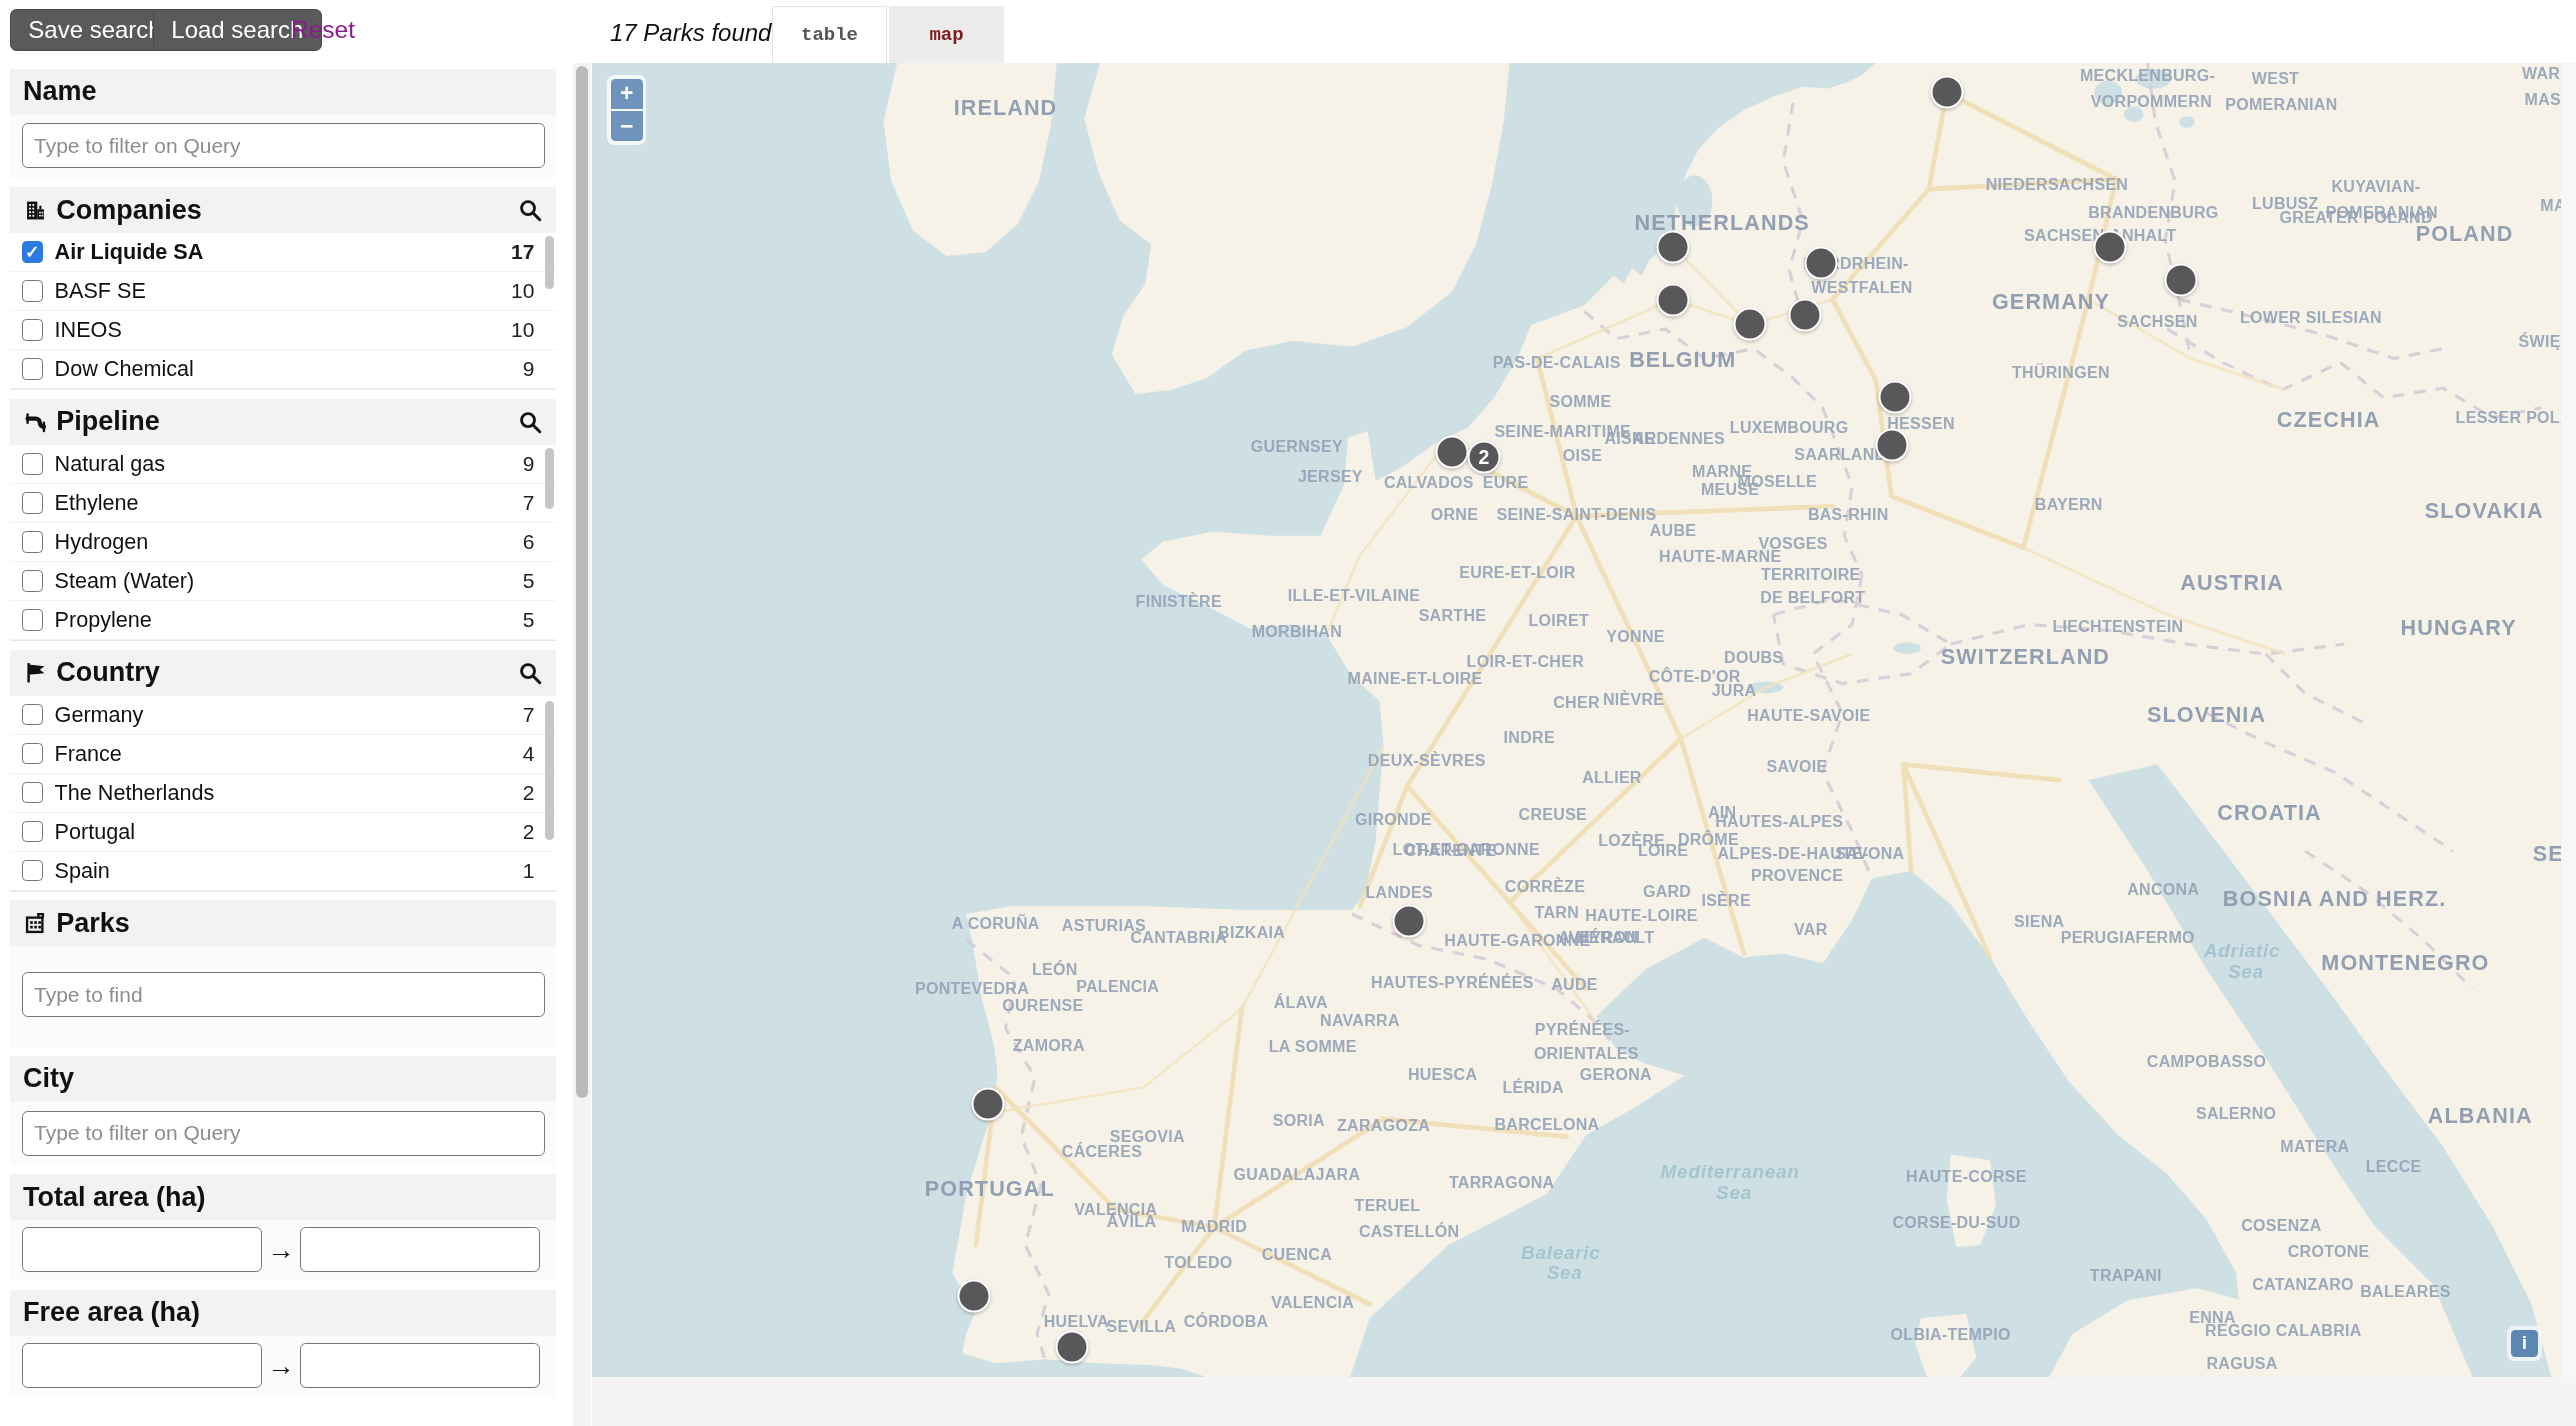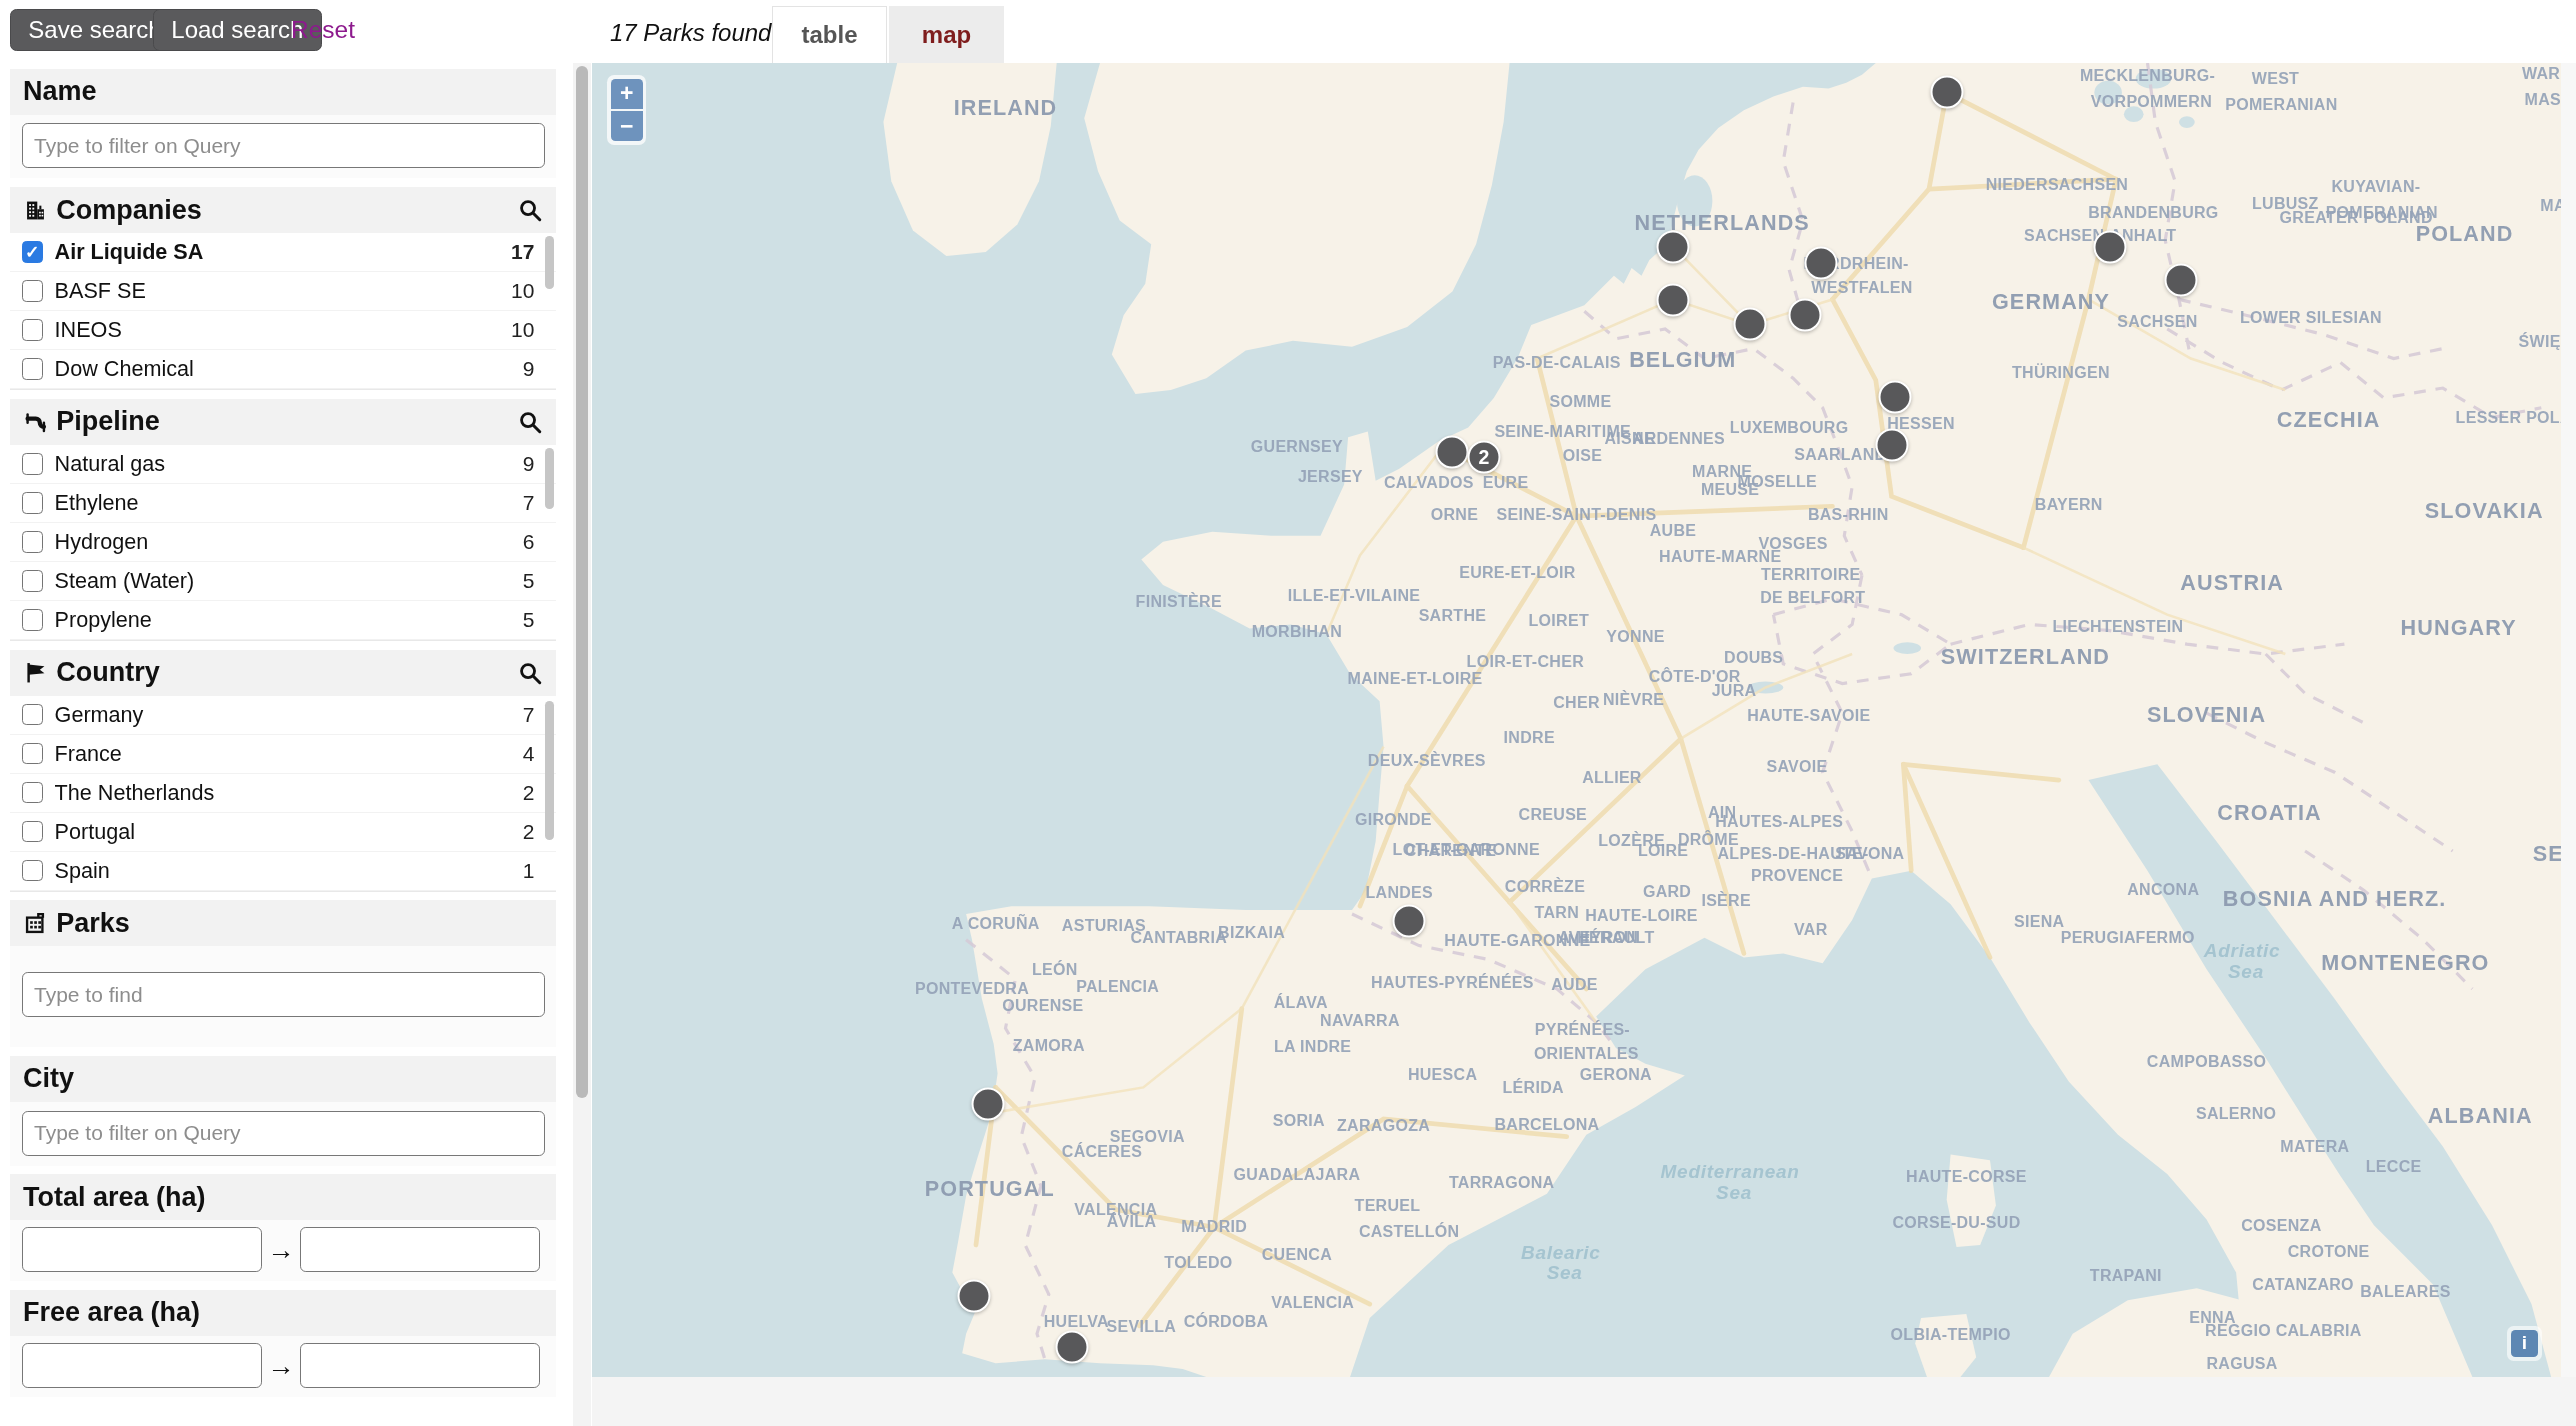--- a/index.html
+++ b/index.html
@@ -9,21 +9,21 @@
   
   #topbar { position:absolute; left:0; top:0; width:2576px; height:63px; background:#fff; }
   .tb-btn { position:absolute; top:8.7px; height:42px; background:#5a5a5c; color:#fff;
     border:0.7px solid #4a4a4c; border-radius:6.5px; font-size:24px; padding:0 17.3px;
     display:flex; align-items:center; cursor:pointer; }
   #save-btn { left:10px; }
   #load-btn { left:153px; }
   #reset-link { position:absolute; left:291px; top:16px; font-size:24.5px; color:#8d1a8d; cursor:pointer; }
   #results-text { position:absolute; left:610px; top:19px; font-size:24px; font-style:italic; color:#111; }
   .tab { position:absolute; top:5.8px; height:58px; width:115px; display:flex; align-items:center;
-    justify-content:center; font-size:24px; cursor:pointer; }
+    justify-content:center; font-size:19px; cursor:pointer;font-family:Liberation Mono, monospace; }
   #tab-table { left:772px; background:#fff; border:0.7px solid #e3e3e3; color:#555; font-weight:600; }
   #tab-map { left:889px; background:#ececec; color:#7f1d1d; font-weight:700; }
 
   
   #sidebar { position:absolute; left:0; top:63px; width:566px; height:1363px; background:#fff;
     padding-top:5.8px; overflow:hidden; }
   .section { margin:0 10px 8.7px 10px; }
   .sec-head { height:46px; background:#f2f2f2; display:flex; align-items:center; padding:0 13px; }
   .sec-head .title { font-size:27px; font-weight:700; color:#111; }
   .sec-head .hicon { width:26px; height:26px; margin-right:7.2px; display:flex; align-items:center; }
@@ -515,21 +515,21 @@
       <div class="mlabel r" style="left: 20.5%; top: 65.5%;">A CORUÑA</div>
       <div class="mlabel r" style="left: 26%; top: 65.7%;">ASTURIAS</div>
       <div class="mlabel r" style="left: 29.8%; top: 66.6%;">CANTABRIA</div>
       <div class="mlabel r" style="left: 33.5%; top: 66.2%;">BIZKAIA</div>
       <div class="mlabel r" style="left: 36%; top: 71.5%;">ÁLAVA</div>
       <div class="mlabel r" style="left: 19.3%; top: 70.5%;">PONTEVEDRA</div>
       <div class="mlabel r" style="left: 22.9%; top: 71.8%;">OURENSE</div>
       <div class="mlabel r" style="left: 23.5%; top: 69%;">LEÓN</div>
       <div class="mlabel r" style="left: 26.7%; top: 70.3%;">PALENCIA</div>
       <div class="mlabel r" style="left: 39%; top: 72.9%;">NAVARRA</div>
-      <div class="mlabel r" style="left: 36.6%; top: 74.9%;">LA INDRE</div>
+      <div class="mlabel r" style="left: 36.6%; top: 74.9%;">LA SOMME</div>
       <div class="mlabel r" style="left: 43.2%; top: 77%;">HUESCA</div>
       <div class="mlabel r" style="left: 47.8%; top: 78%;">LÉRIDA</div>
       <div class="mlabel r" style="left: 52%; top: 77%;">GERONA</div>
       <div class="mlabel r" style="left: 48.5%; top: 80.8%;">BARCELONA</div>
       <div class="mlabel r" style="left: 23.2%; top: 74.8%;">ZAMORA</div>
       <div class="mlabel r" style="left: 35.9%; top: 80.5%;">SORIA</div>
       <div class="mlabel r" style="left: 40.2%; top: 80.9%;">ZARAGOZA</div>
       <div class="mlabel r" style="left: 46.2%; top: 85.2%;">TARRAGONA</div>
       <div class="mlabel r" style="left: 28.2%; top: 81.7%;">SEGOVIA</div>
       <div class="mlabel r" style="left: 35.8%; top: 84.6%;">GUADALAJARA</div>

